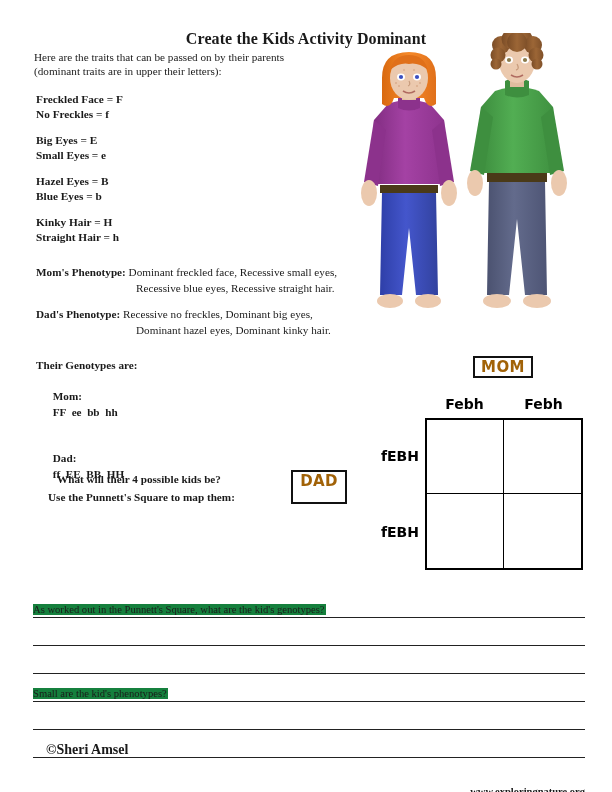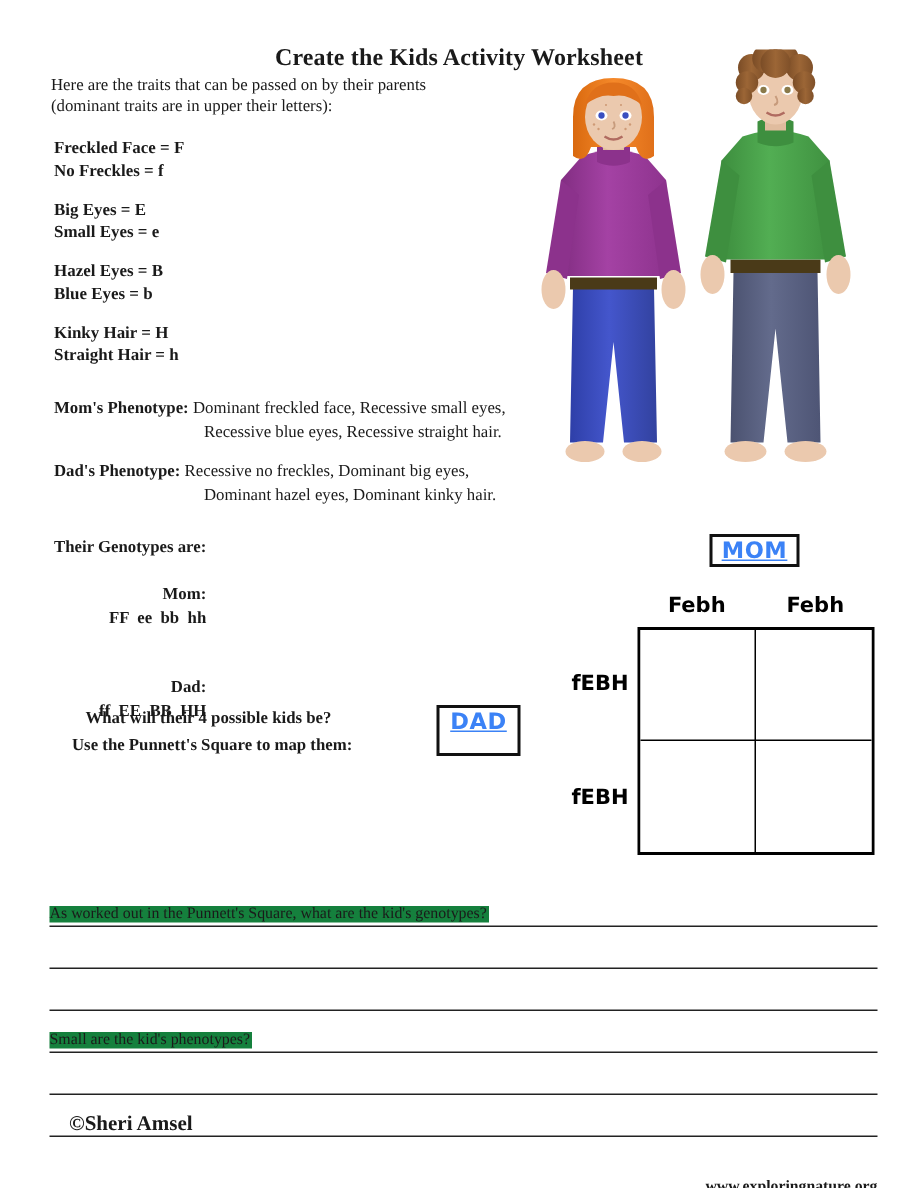--- a/index.html
+++ b/index.html
@@ -75,21 +75,20 @@
   }
 
   
   #genotype-block {
     position: absolute;
     top: 358px;
     left: 36px;
     font-size: 11.2px;
     line-height: 15.5px;
     font-weight: bold;
-    text-align: right;
   }
   .geno-line { white-space: pre; }
   .geno-vals { font-weight: bold; }
 
   
   #prompt-block {
     position: absolute;
     top: 470px;
     left: 48px;
     font-size: 11.2px;
@@ -101,23 +100,22 @@
   
   .parent-tag {
     position: absolute;
     border: 2.2px solid #111;
     background: #fff;
     font-family: "DejaVu Sans", sans-serif;
     font-weight: bold;
     font-size: 15px;
     letter-spacing: 0.4px;
     text-align: center;
-    color: #3b82f6;
+    color: #a16207;
     box-sizing: border-box;
-    text-decoration: underline;
   }
   #mom-tag {
     left: 473px;
     top: 356px;
     width: 60px;
     height: 22px;
     line-height: 19px;
   }
   #dad-tag {
     left: 291px;
@@ -244,21 +242,21 @@
     width: 118px;
     height: 312px;
   }
   .figure-svg { display: block; width: 100%; height: 100%; }
 </style>
 </head>
 <body>
 
 <div class="page">
 
-  <div id="page-title">Create the Kids Activity Worksheet</div>
+  <div id="page-title">Create the Kids Activity Dominant</div>
 
   <div id="intro-block">
     <div>Here are the traits that can be passed on by their parents</div>
     <div>(dominant traits are in upper their letters):</div>
   </div>
 
   <div id="phenotype-block">
     <div class="pheno-row">
       <span class="pheno-label">Mom's Phenotype:</span>
       <span>Dominant freckled face, Recessive small eyes,</span>

